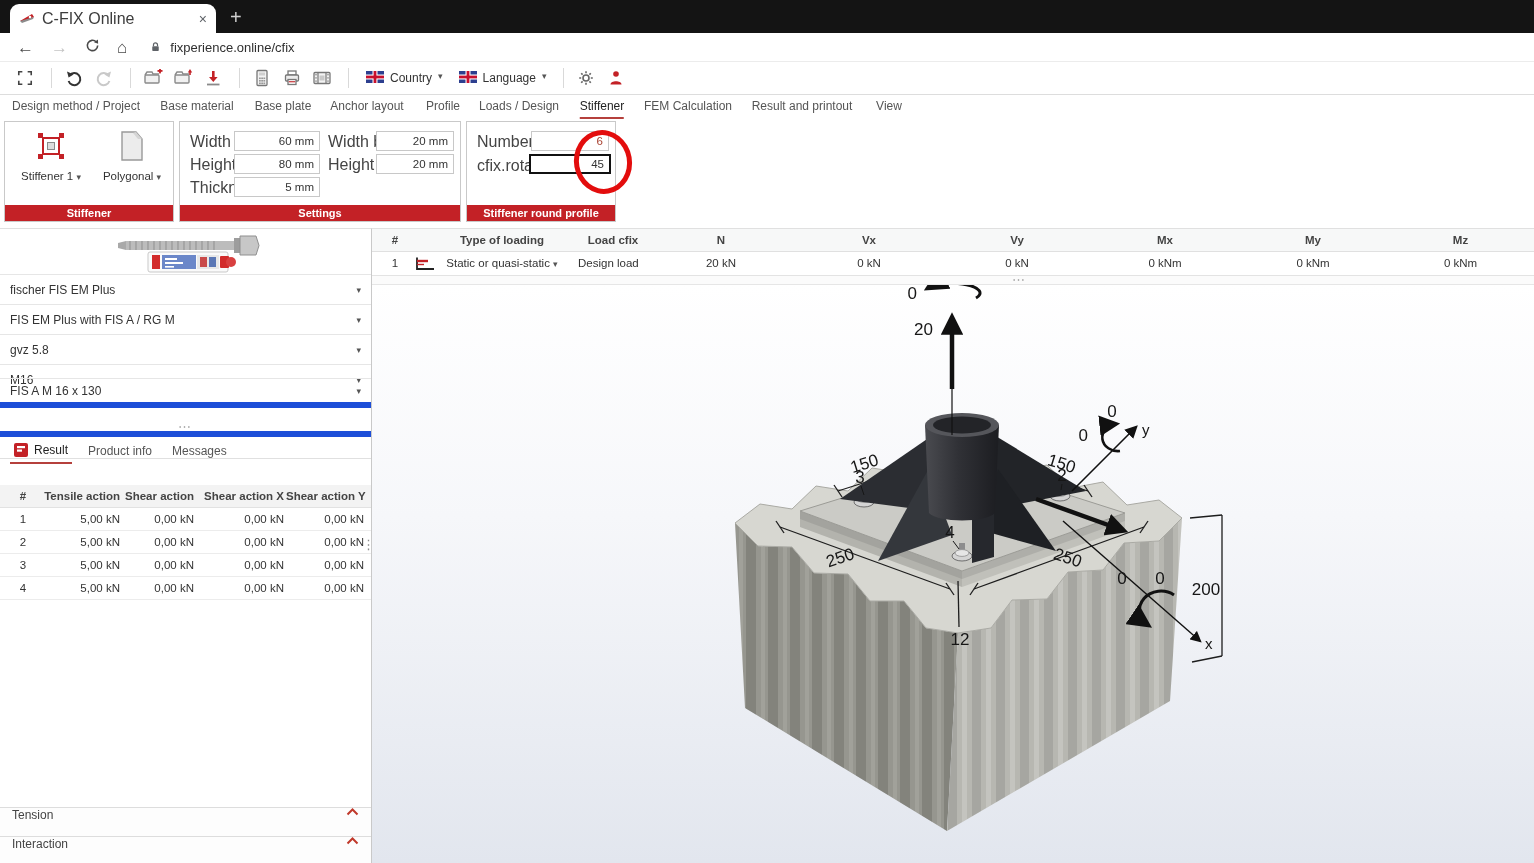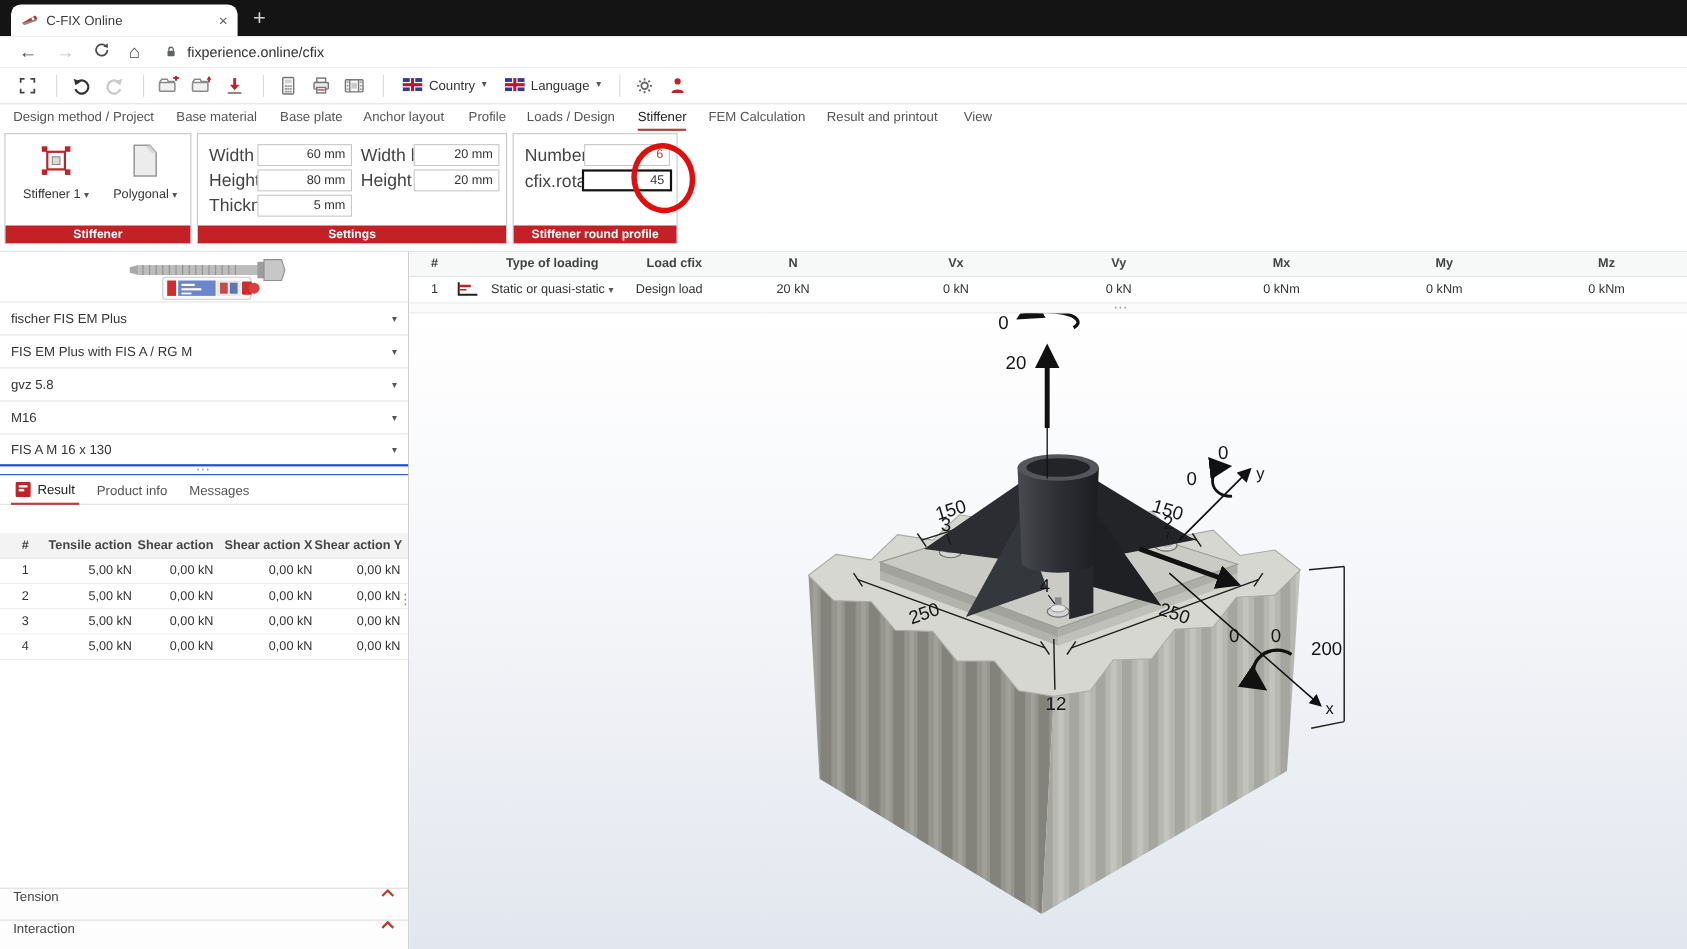--- a/index.html
+++ b/index.html
@@ -5,21 +5,21 @@
   * { margin:0; padding:0; box-sizing:border-box; }
   html,body { background:#000; }
   .root{
     position:relative; width:1534px; height:863px; overflow:hidden;
     font-family:"Liberation Sans", sans-serif; background:#fff; color:#333;
   }
   
   .tabstrip{position:absolute;left:0;top:0;width:100%;height:33px;background:#141414;}
   .btab{position:absolute;left:10px;top:4px;width:206px;height:29px;background:#fff;
         border-radius:9px 9px 0 0;display:flex;align-items:center;padding:0 9px;gap:7px;}
-  .btab .title{flex:1;font-size:12px;color:#3c3c3c;white-space:nowrap;overflow:hidden;}
+  .btab .title{flex:1;font-size:16px;color:#3c3c3c;white-space:nowrap;overflow:hidden;}
   .btab .close{color:#5f6368;font-size:14px;cursor:pointer;}
   .newtab{position:absolute;left:230px;top:2px;color:#d0d0d0;font-size:20px;line-height:30px;}
   .urlrow{position:absolute;left:0;top:33px;width:100%;height:29px;background:#fff;
           display:flex;align-items:center;border-bottom:1px solid #ececec;}
   .nav-ic{font-size:17px;color:#4a4a4a;margin-left:17px;line-height:1;}
   .nav-ic.dis{color:#c4c4c4;}
   .urltext{font-size:13px;color:#2f2f2f;margin-left:8px;}
   .lockwrap{margin-left:22px;display:flex;align-items:center;}
   
   .toolbar{position:absolute;left:0;top:62px;width:100%;height:33px;background:#fff;
@@ -47,21 +47,21 @@
   .redcircle{position:absolute;left:574px;top:130px;width:58px;height:64px;border:5px solid #e30d0d;
              border-radius:50%;transform:rotate(-10deg);pointer-events:none;z-index:5;}
   
   .sidebar{position:absolute;left:0;top:228px;width:372px;bottom:0;background:#fff;
            border-right:1px solid #c9c9c9;border-top:1px solid #e0e0e0;}
   .prodimg{position:absolute;left:0;top:2px;width:100%;height:44px;display:flex;justify-content:center;}
   .ddrow{position:absolute;left:0;width:100%;height:30px;border-top:1px solid #e6e6e6;
          display:flex;align-items:center;padding:0 10px;font-size:12px;color:#333;cursor:pointer;}
   .ddrow .caret{margin-left:auto;}
   .dots-h{position:absolute;color:#9a9a9a;font-size:13px;letter-spacing:1px;}
-  .rtabs{position:absolute;left:0;top:202px;width:100%;height:28px;border-top:1px solid #1d4ed8;border-bottom:1px solid #e0e0e0;}
+  .rtabs{position:absolute;left:0;top:202px;width:100%;height:28px;border-top:6px solid #1d4ed8;border-bottom:1px solid #e0e0e0;}
   .rtab{position:absolute;top:0;height:27px;display:flex;align-items:center;gap:6px;font-size:12px;color:#555;cursor:pointer;}
   .rtab.active{color:#222;border-bottom:2px solid #b5403c;}
   .resrow{position:absolute;left:0;top:230px;width:100%;height:26px;display:flex;align-items:center;
           padding:0 12px;font-size:11.5px;color:#c0392b;border-bottom:1px solid #ececec;cursor:pointer;}
   .resrow svg{margin-left:auto;}
   .sres-h{position:absolute;left:0;top:256px;width:100%;height:23px;background:#f3f3f3;
           border-bottom:1px solid #e2e2e2;}
   .sres-r{position:absolute;left:0;width:100%;height:23px;background:#fff;border-bottom:1px solid #ececec;}
   .sc{position:absolute;top:0;font-size:11.5px;color:#333;line-height:23px;text-align:right;white-space:nowrap;}
   .sc.hd{font-weight:bold;color:#444;}
@@ -373,21 +373,21 @@
         <span class="caret">▾</span>
       </div>
     <div class="ddrow" style="top:105px">
         <span>gvz 5.8</span>
         <span class="caret">▾</span>
       </div>
     <div class="ddrow" style="top:135px">
         <span>M16</span>
         <span class="caret">▾</span>
       </div>
-    <div class="ddrow" style="top:165px;border-bottom:2px solid #1d4ed8;text-align:center;">
+    <div class="ddrow" style="top:149px;border-bottom:6px solid #1d4ed8;text-align:center;">
         <span>FIS A M 16 x 130</span>
         <span class="caret">▾</span>
       </div>
     <span class="dots-h" style="left:178px;top:190px;">⋯</span>
 
     <div class="rtabs">
       <span class="rtab active" style="left:10px;padding:0 4px;">
         <svg width="14" height="14" viewBox="0 0 14 14">
             <rect width="14" height="14" rx="2" fill="#c32126"></rect>
             <rect x="3" y="3" width="8" height="2.2" fill="#fff"></rect>

